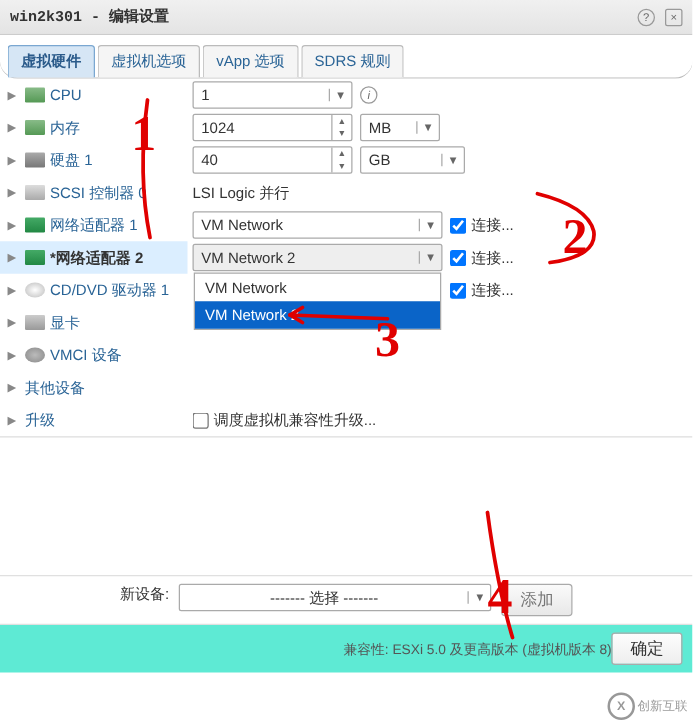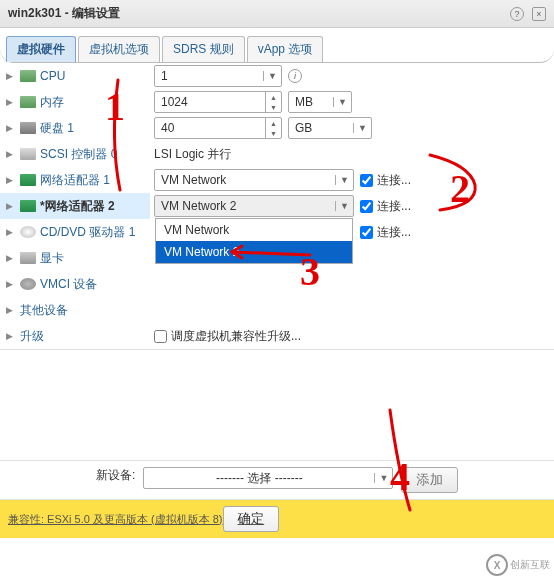--- a/index.html
+++ b/index.html
@@ -1,18 +1,18 @@
 <!DOCTYPE html>
 <html><head>
 <meta charset="utf-8">
 <style>
 * { box-sizing: border-box; margin: 0; padding: 0; }
 body { font-family: Arial, "Microsoft YaHei", sans-serif; font-size: 12px; background: #fff; width: 554px; height: 580px; position: relative; color: #333; }
 .title-bar { background: linear-gradient(#f0f0f0,#e4e4e4); border-bottom: 1px solid #ccc; height: 28px; display: flex; align-items: center; padding: 0 8px; justify-content: space-between; }
-.title-bar .title { font-weight: bold; }
+.title-bar .title { font-weight: bold; font-family: Liberation Mono, monospace; }
 .title-bar .right { display: flex; gap: 8px; }
 .help-icon, .close-icon { width: 14px; height: 14px; border: 1px solid #999; border-radius: 50%; display: flex; align-items: center; justify-content: center; font-size: 9px; color: #666; cursor: pointer; }
 .close-icon { border-radius: 2px; }
 .tabs { display: flex; padding: 8px 6px 0 6px; gap: 2px; border-bottom: 1px solid #bbb; border-radius: 14px; }
 .tab { padding: 4px 10px; border: 1px solid #bbb; border-bottom: none; border-radius: 3px 3px 0 0; background: #f5f5f5; color: #2a6496; cursor: pointer; }
 .tab.active { background: #d6e6f5; border-color: #7aa7d1; font-weight: bold; color: #2a5a8a; }
 .content { display: flex; border-bottom: 1px solid #ddd; }
 .left-col { width: 150px; }
 .right-col { flex: 1; padding-left: 4px; }
 .hw-row { height: 26px; display: flex; align-items: center; padding-left: 6px; gap: 4px; }
@@ -40,21 +40,21 @@
 .chk input { margin: 0; }
 .dropdown-open { position: relative; }
 .dropdown-list { position: absolute; top: 22px; left: 0; right: 0; background: #fff; border: 1px solid #aaa; z-index: 10; }
 .dropdown-list .item { padding: 4px 8px; cursor: pointer; }
 .dropdown-list .item.sel { background: #0a64c8; color: #fff; }
 .footer-sep { height: 110px; }
 .newdev { display: flex; align-items: flex-start; justify-content: center; gap: 8px; padding: 6px 0; border-top: 1px solid #e0e0e0; border-bottom: 1px solid #e0e0e0; }
 .newdev .combo { width: 250px; }
 .btn { border: 1px solid #aaa; background: linear-gradient(#fafafa,#e8e8e8); padding: 3px 14px; border-radius: 3px; color: #777; }
 .btn.primary { color: #333; background: linear-gradient(#fdfdfd,#eee); }
-.compat { padding: 6px 8px; background: #fde047; font-size: 11px; color: #555; display: flex; justify-content: flex-start; align-items: center; text-decoration: underline; }
+.compat { padding: 6px 8px; background: #5eead4; font-size: 11px; color: #555; display: flex; justify-content: flex-end; align-items: center; }
 
 .anno { position: absolute; pointer-events: none; z-index: 50; }
 .anno svg { overflow: visible; }
 .anno text { fill: #e00000; font-size: 40px; font-family: "Comic Sans MS", cursive; font-weight: bold; }
 .anno path, .anno line { stroke: #e00000; stroke-width: 3; fill: none; stroke-linecap: round; }
 .watermark { position: absolute; right: 4px; bottom: 4px; opacity: 0.5; font-size: 10px; display: flex; align-items: center; gap: 2px; }
 .watermark .logo { width: 22px; height: 22px; border: 2px solid #333; border-radius: 50%; display: flex; align-items: center; justify-content: center; font-weight: bold; }
 </style>
 </head>
 <body>
@@ -63,22 +63,22 @@
   <span class="title">win2k301 - 编辑设置</span>
   <div class="right">
     <span class="help-icon">?</span>
     <span class="close-icon">×</span>
   </div>
 </div>
 
 <div class="tabs">
   <div class="tab active">虚拟硬件</div>
   <div class="tab">虚拟机选项</div>
+  <div class="tab">vApp 选项</div>
   <div class="tab">SDRS 规则</div>
-  <div class="tab">vApp 选项</div>
 </div>
 
 <div class="content">
   <div class="left-col">
     <div class="hw-row">
         <span class="expand">▶</span>
         <span class="icon icon-cpu"></span>
         <span class="label">CPU</span>
       </div>
     <div class="hw-row">

